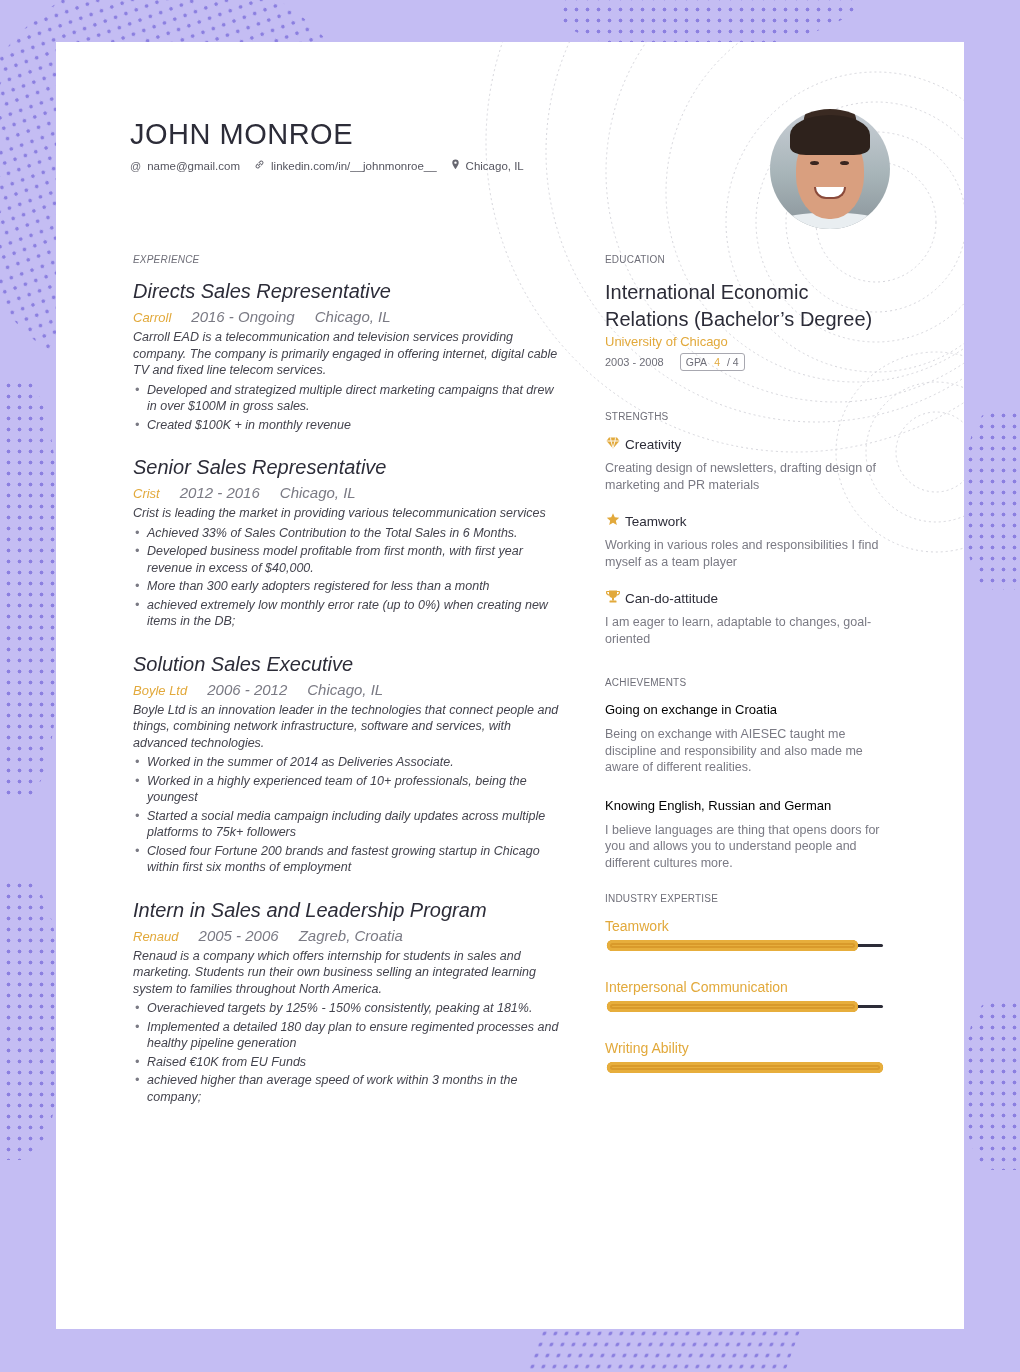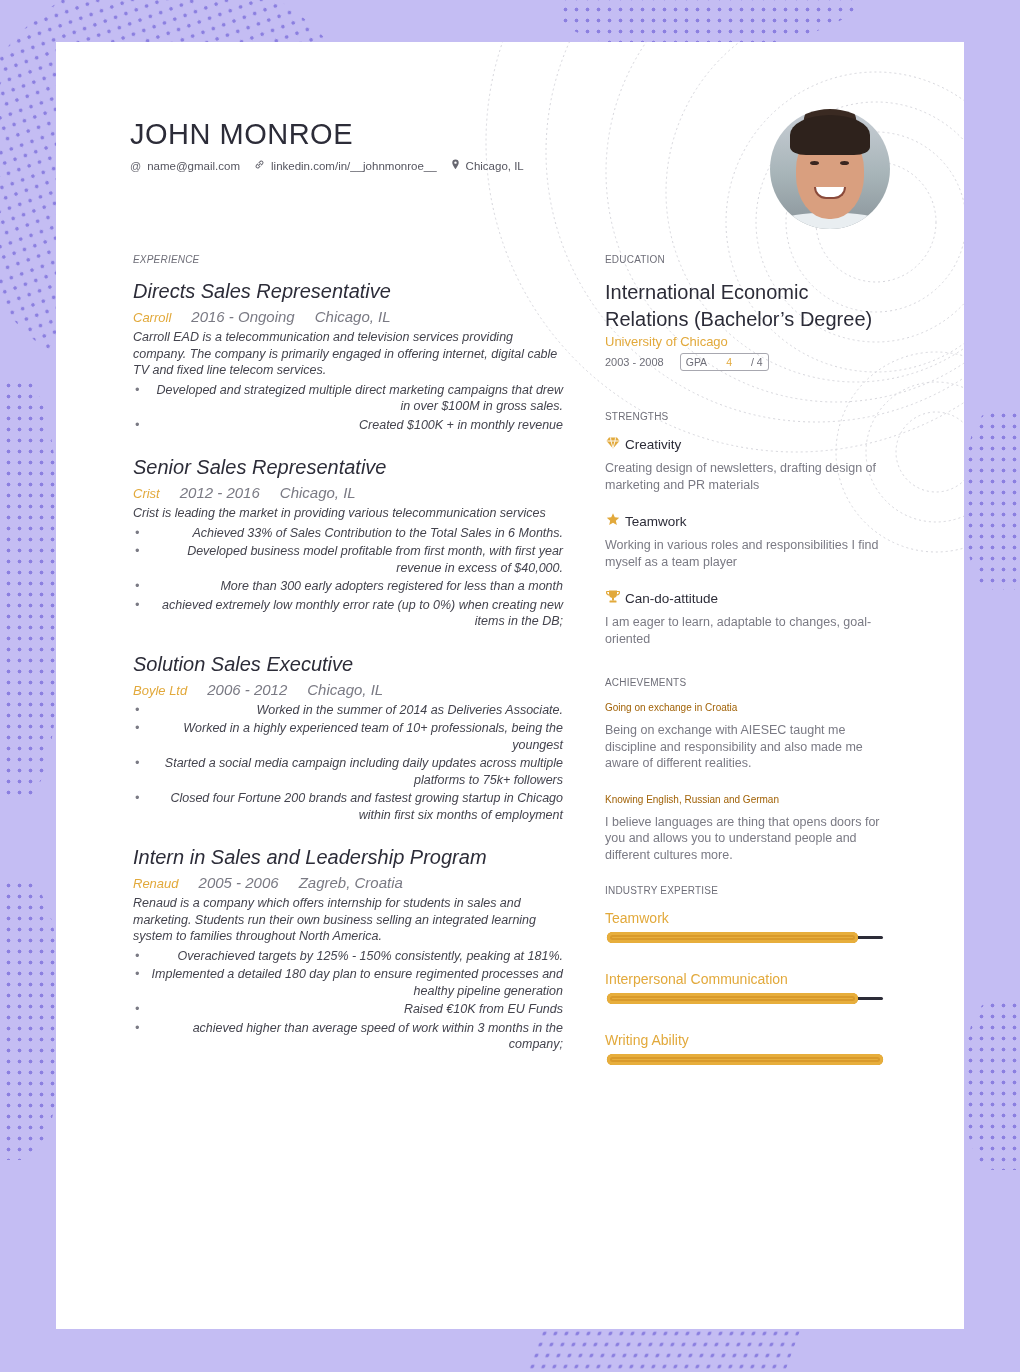--- a/index.html
+++ b/index.html
@@ -87,45 +87,44 @@
     .job-title { font-size: 20px; color: #2c2c38; line-height: 24px; margin-bottom: 5px; }
     .job-meta { display: flex; align-items: baseline; gap: 20px; margin-bottom: 4px; }
     .company { font-size: 13px; color: #e2a93b; }
     .meta { font-size: 15px; color: #7a7a84; }
     .desc { font-size: 12.5px; line-height: 16.5px; color: #44444e; margin-bottom: 3px; }
     .bullets { list-style: none; }
     .bullets li {
       position: relative; padding-left: 14px;
       font-size: 12.5px; line-height: 16.5px; color: #44444e;
       margin-bottom: 2px;
-      text-align: right;
     }
     .bullets li::before {
       content: "•"; position: absolute; left: 2px; top: 0; color: #7a7a84;
     }
 
     .edu-title { font-size: 20px; line-height: 27px; color: #2c2c38; }
     .edu-school { font-size: 13px; color: #e2a93b; margin-top: 1px; }
     .edu-meta { display: flex; align-items: center; gap: 16px; margin-top: 4px; }
     .edu-dates { font-size: 11px; color: #6e6e78; }
     .gpa {
       border: 1px solid #a8a8b0; border-radius: 3px;
       padding: 2px 5px; font-size: 10.5px; color: #6e6e78;
-      display: flex; gap: 19px;
+      display: flex; gap: 7px;
     }
     .gpa .gpa-val { color: #e2a93b; }
 
     .strength { margin-bottom: 20px; }
     .strength-head { display: flex; align-items: center; gap: 4px; margin-bottom: 8px; }
     .strength-icon { color: #e2a93b; font-size: 14px; width: 16px; text-align: center; }
     .strength-name { font-size: 13.5px; color: #2c2c38; }
     .strength-desc { font-size: 12.5px; line-height: 16.5px; color: #7a7a84; }
 
     .ach { margin-bottom: 22px; }
-    .ach-title { font-size: 10px; color: #a16207; margin-bottom: 9px; }
+    .ach-title { font-size: 13px; color: #000000; margin-bottom: 9px; }
     .ach-desc { font-size: 12.5px; line-height: 16.5px; color: #7a7a84; }
 
     .skill { margin-bottom: 28px; }
     .skill-name { font-size: 14px; color: #e2a93b; margin-bottom: 6px; }
     .bar-track {
       position: relative; width: 276px; height: 11px; margin-left: 2px;
     }
     .bar-track .line {
       position: absolute; left: 0; top: 4px; width: 100%; height: 3px;
       background: #2c2c38; border-radius: 2px;
@@ -233,20 +232,21 @@
       </ul>
     </div>
 
     <div class="job">
       <div class="job-title">Solution Sales Executive</div>
       <div class="job-meta">
         <span class="company">Boyle Ltd</span>
         <span class="meta">2006 - 2012</span>
         <span class="meta">Chicago, IL</span>
       </div>
+      <div class="desc">Boyle Ltd is an innovation leader in the technologies that connect people and things, combining network infrastructure, software and services, with advanced technologies.</div>
       <ul class="bullets">
         <li>Worked in the summer of 2014 as Deliveries Associate.</li>
         <li>Worked in a highly experienced team of 10+ professionals, being the youngest</li>
         <li>Started a social media campaign including daily updates across multiple platforms to 75k+ followers</li>
         <li>Closed four Fortune 200 brands and fastest growing startup in Chicago within first six months of employment</li>
       </ul>
     </div>
 
     <div class="job">
       <div class="job-title">Intern in Sales and Leadership Program</div>

